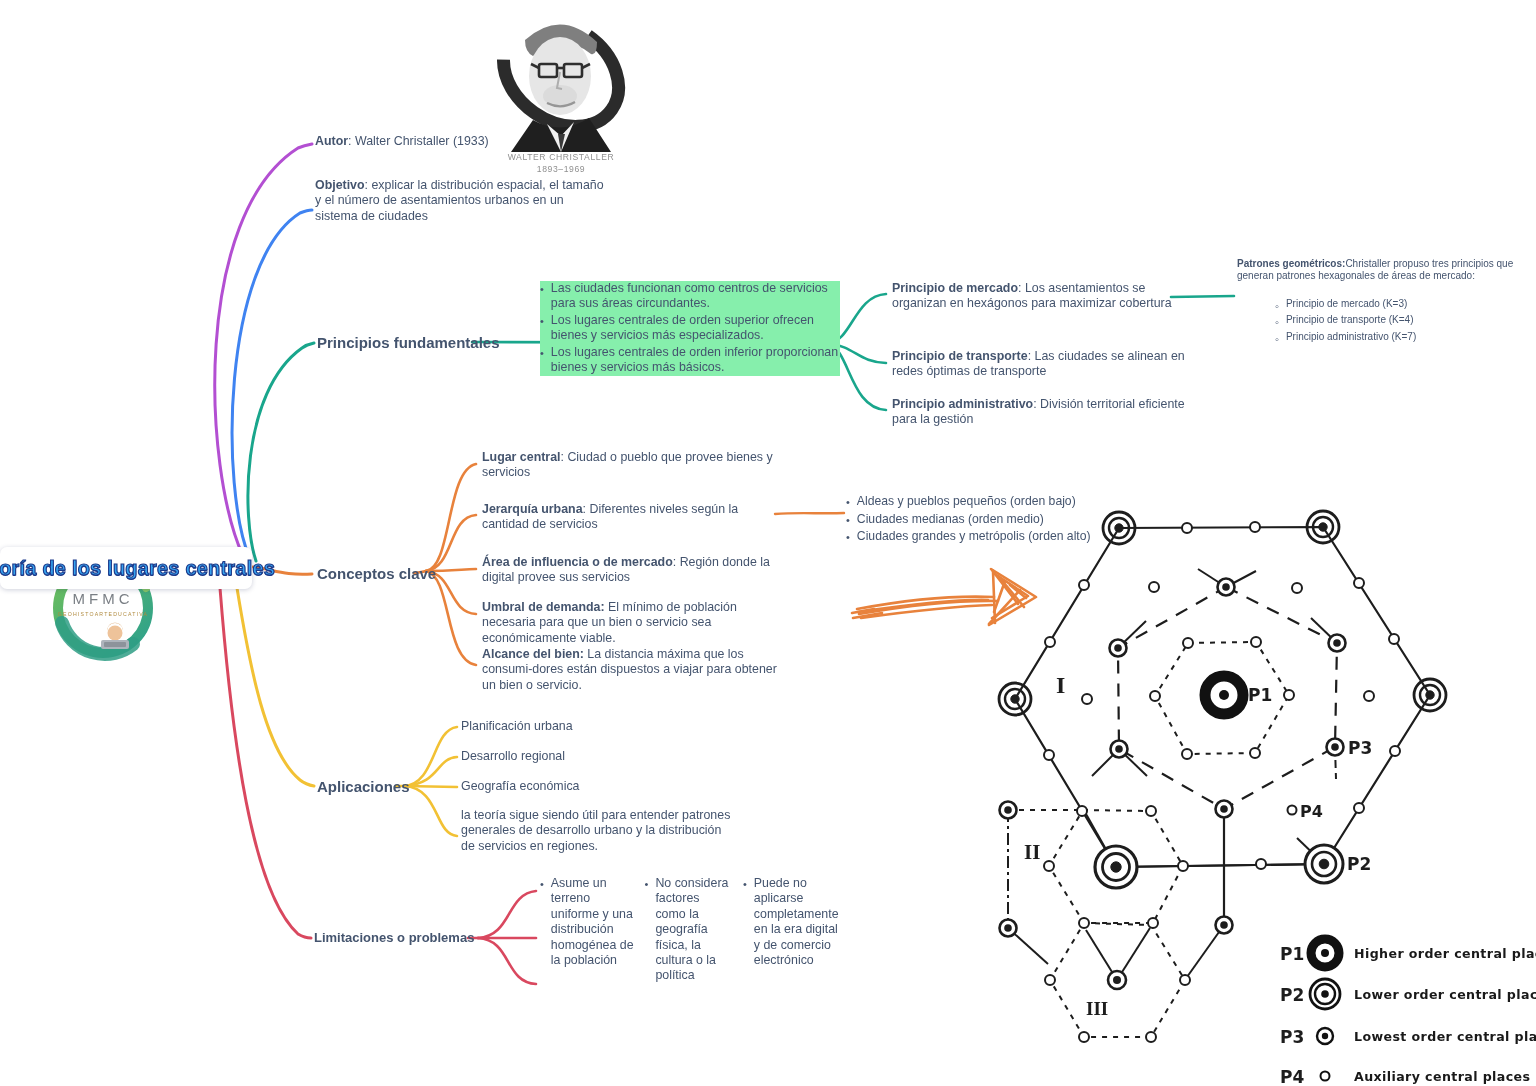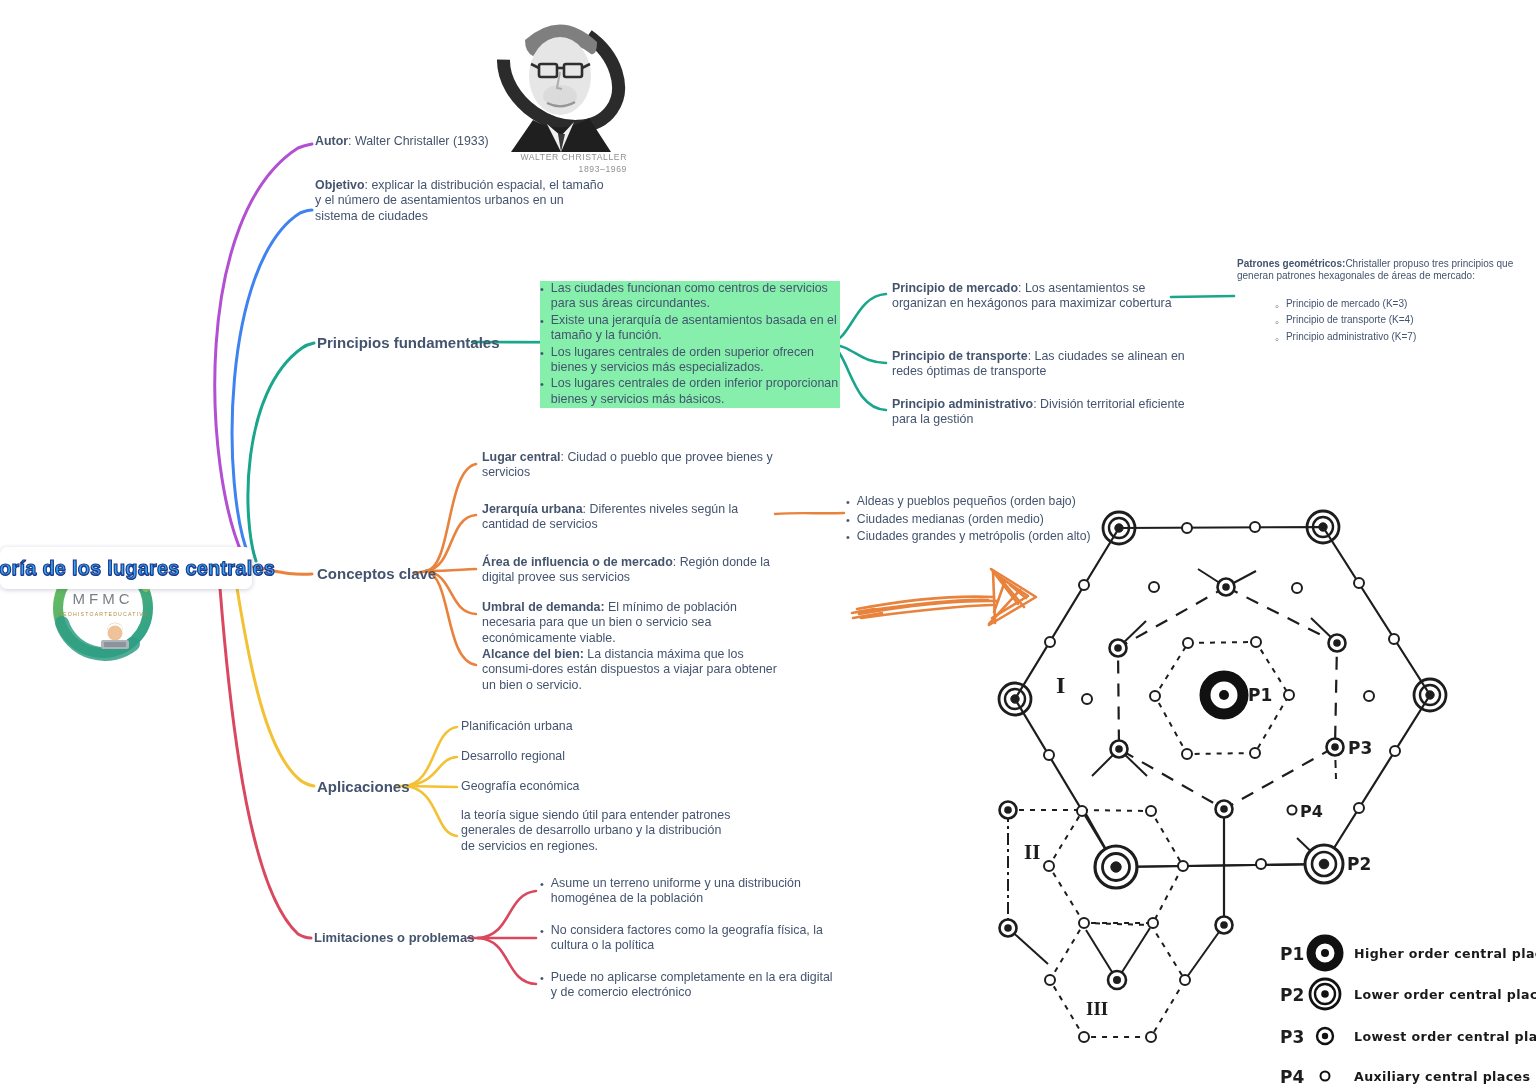--- a/index.html
+++ b/index.html
@@ -16,32 +16,32 @@
   .scribble{fill:none;stroke-width:2.6;stroke-linecap:round;stroke-linejoin:round}
 
   .tb{position:absolute;font-size:12.4px;line-height:1.24;z-index:3;}
   .tb b{font-weight:700}
   .lbl{font-weight:700;font-size:15px;white-space:nowrap}
   .lbl-reg{font-weight:700;font-size:13px;white-space:nowrap}
   .whitebg{background:#86efac}
   .blt{display:flex;gap:7px}
   .blt:before{content:"•";flex:none;font-size:11px;line-height:1.5}
   .sub:before{content:"◦";}
-  .gap16{display:flex;flex-direction:column;gap:16px}
+  .gap16{display:flex;flex-direction:row;gap:10px}
   .gap2>div{margin-bottom:1px}
   .small{font-size:10px}
 
   
   .root-panel{position:absolute;left:0px;top:547px;width:252px;height:42px;background:#fff;
     border-radius:7px;box-shadow:0 1px 5px rgba(30,40,90,.22);z-index:2;
     display:flex;align-items:center;justify-content:center;}
   .root-panel span{font-weight:700;font-size:20px;letter-spacing:.2px;color:#35a3f0;
     -webkit-text-stroke:1.15px #1e3a8a;text-shadow:0 1px 0 #1e3a8a;white-space:nowrap}
 
-  .cap{position:absolute;left:495px;width:132px;text-align:right;color:#909090;z-index:3;
+  .cap{position:absolute;left:495px;width:132px;text-align:center;color:#909090;z-index:3;
        letter-spacing:.6px}
   .cap1{top:152px;font-size:8.6px}
   .cap2{top:164px;font-size:8.6px}
   .fig-serif{font-family:"Liberation Serif",serif;font-weight:700;fill:#1d1d1d}
   .fig-sans{font-family:"DejaVu Sans",sans-serif;font-weight:700;fill:#1d1d1d}
   .leg-txt{font-family:"DejaVu Sans",sans-serif;font-weight:600;font-size:12.6px;
            letter-spacing:.4px;fill:#191919}
 </style>
 </head>
 <body>
@@ -154,23 +154,20 @@
 
   <div class="tb" style="left:315px;top:178px;width:290px">
     <b>Objetivo</b><span>:  explicar la distribución espacial, el tamaño y el número de asentamientos urbanos en un sistema de ciudades</span>
   </div>
 
   <div class="tb lbl" style="left:317px;top:334px">Principios fundamentales</div>
 
   <div class="tb whitebg gap2" style="left:540px;top:281px;width:300px">
     <div class="blt">
         <span>Las ciudades funcionan como centros de servicios para sus áreas circundantes.</span>
-      </div>
-    <div class="blt">
-        <span>Existe una jerarquía de asentamientos basada en el tamaño y la función.</span>
       </div>
     <div class="blt">
         <span>Los lugares centrales de orden superior ofrecen bienes y servicios más especializados.</span>
       </div>
     <div class="blt">
         <span>Los lugares centrales de orden inferior proporcionan bienes y servicios más básicos.</span>
       </div>
   </div>
 
   <div class="tb" style="left:892px;top:281px;width:298px">

